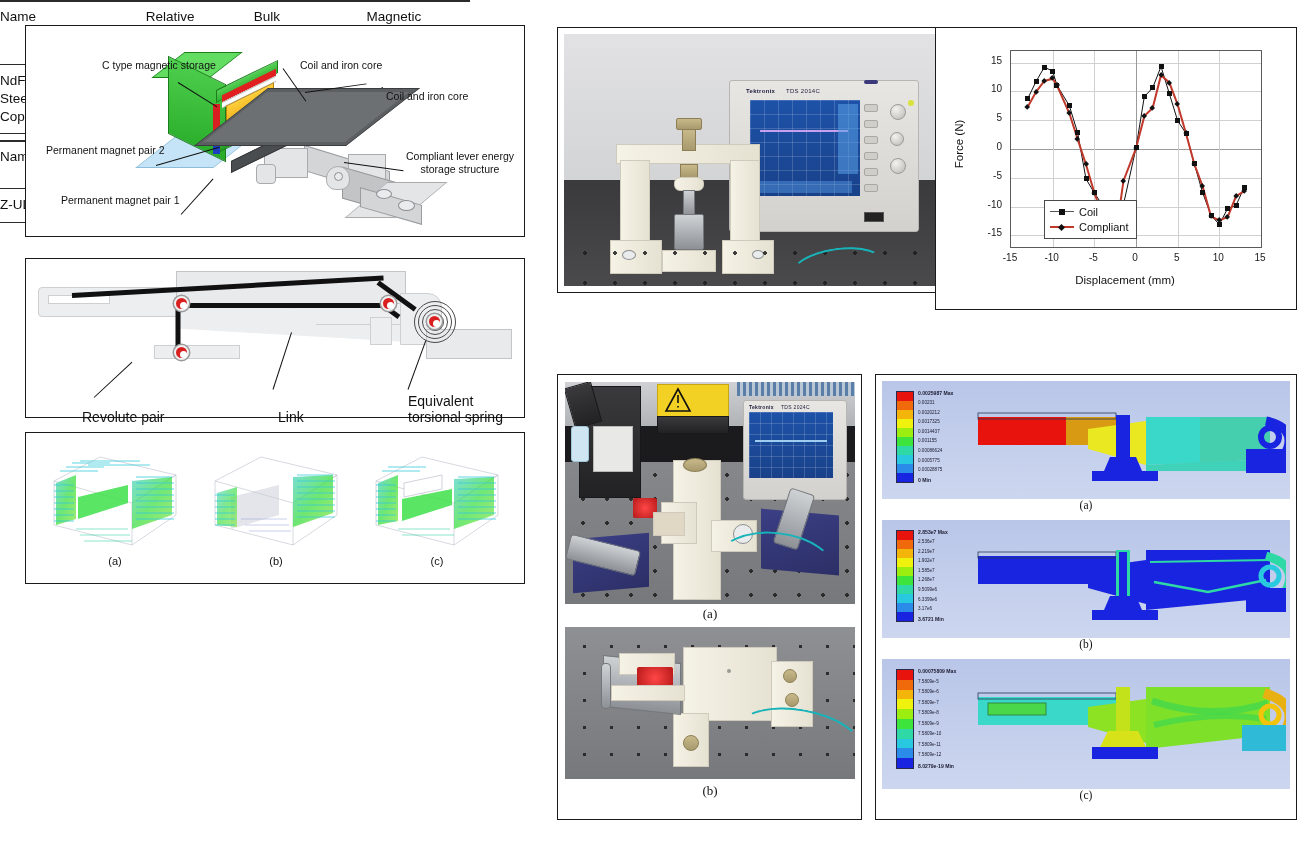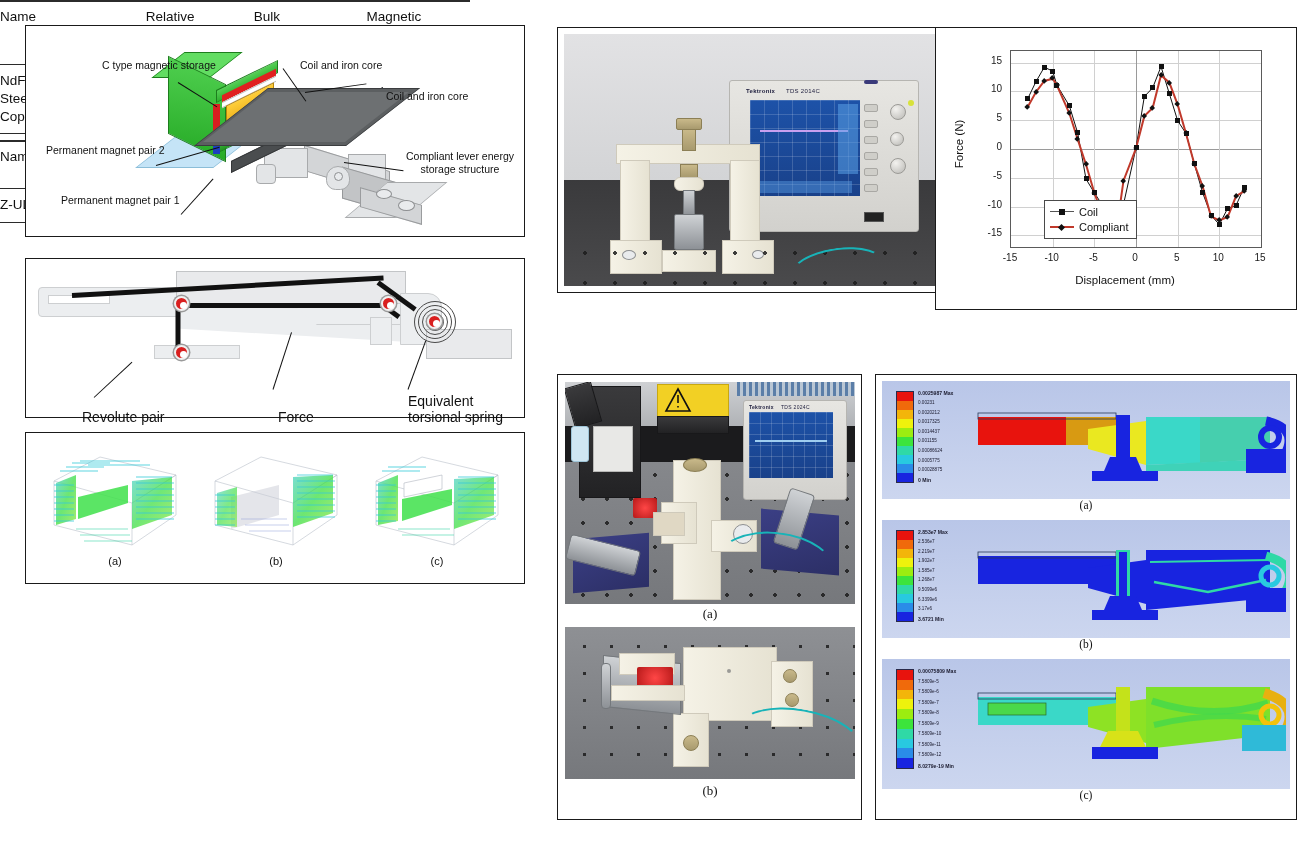--- a/index.html
+++ b/index.html
@@ -267,21 +267,21 @@
       </div>
     <div class="joint" style="left:401px; top:55px;">
         <i></i>
       </div>
 
     <div class="lead" style="left:68px; top:138px; width:52px; transform:rotate(-43deg);"></div>
     <div class="lead" style="left:247px; top:130px; width:60px; transform:rotate(-72deg);"></div>
     <div class="lead" style="left:382px; top:130px; width:52px; transform:rotate(-70deg);"></div>
 
     <div class="kin-label" style="left:56px; top:142px;">Revolute pair</div>
-    <div class="kin-label" style="left:252px; top:142px;">Force</div>
+    <div class="kin-label" style="left:252px; top:142px;">Link</div>
     <div class="kin-label" style="left:382px; top:126px;">Equivalent torsional spring</div>
   </div>
 </div>
 
 <div class="panel" id="fig-mesh">
   <div class="mesh-cell" style="left:14px;">
     <svg width="150" height="112" viewBox="0 0 150 112">
       <defs>
         <linearGradient id="mg" x1="0" y1="0" x2="1" y2="1">
           <stop offset="0" stop-color="#57d6c9"></stop>

